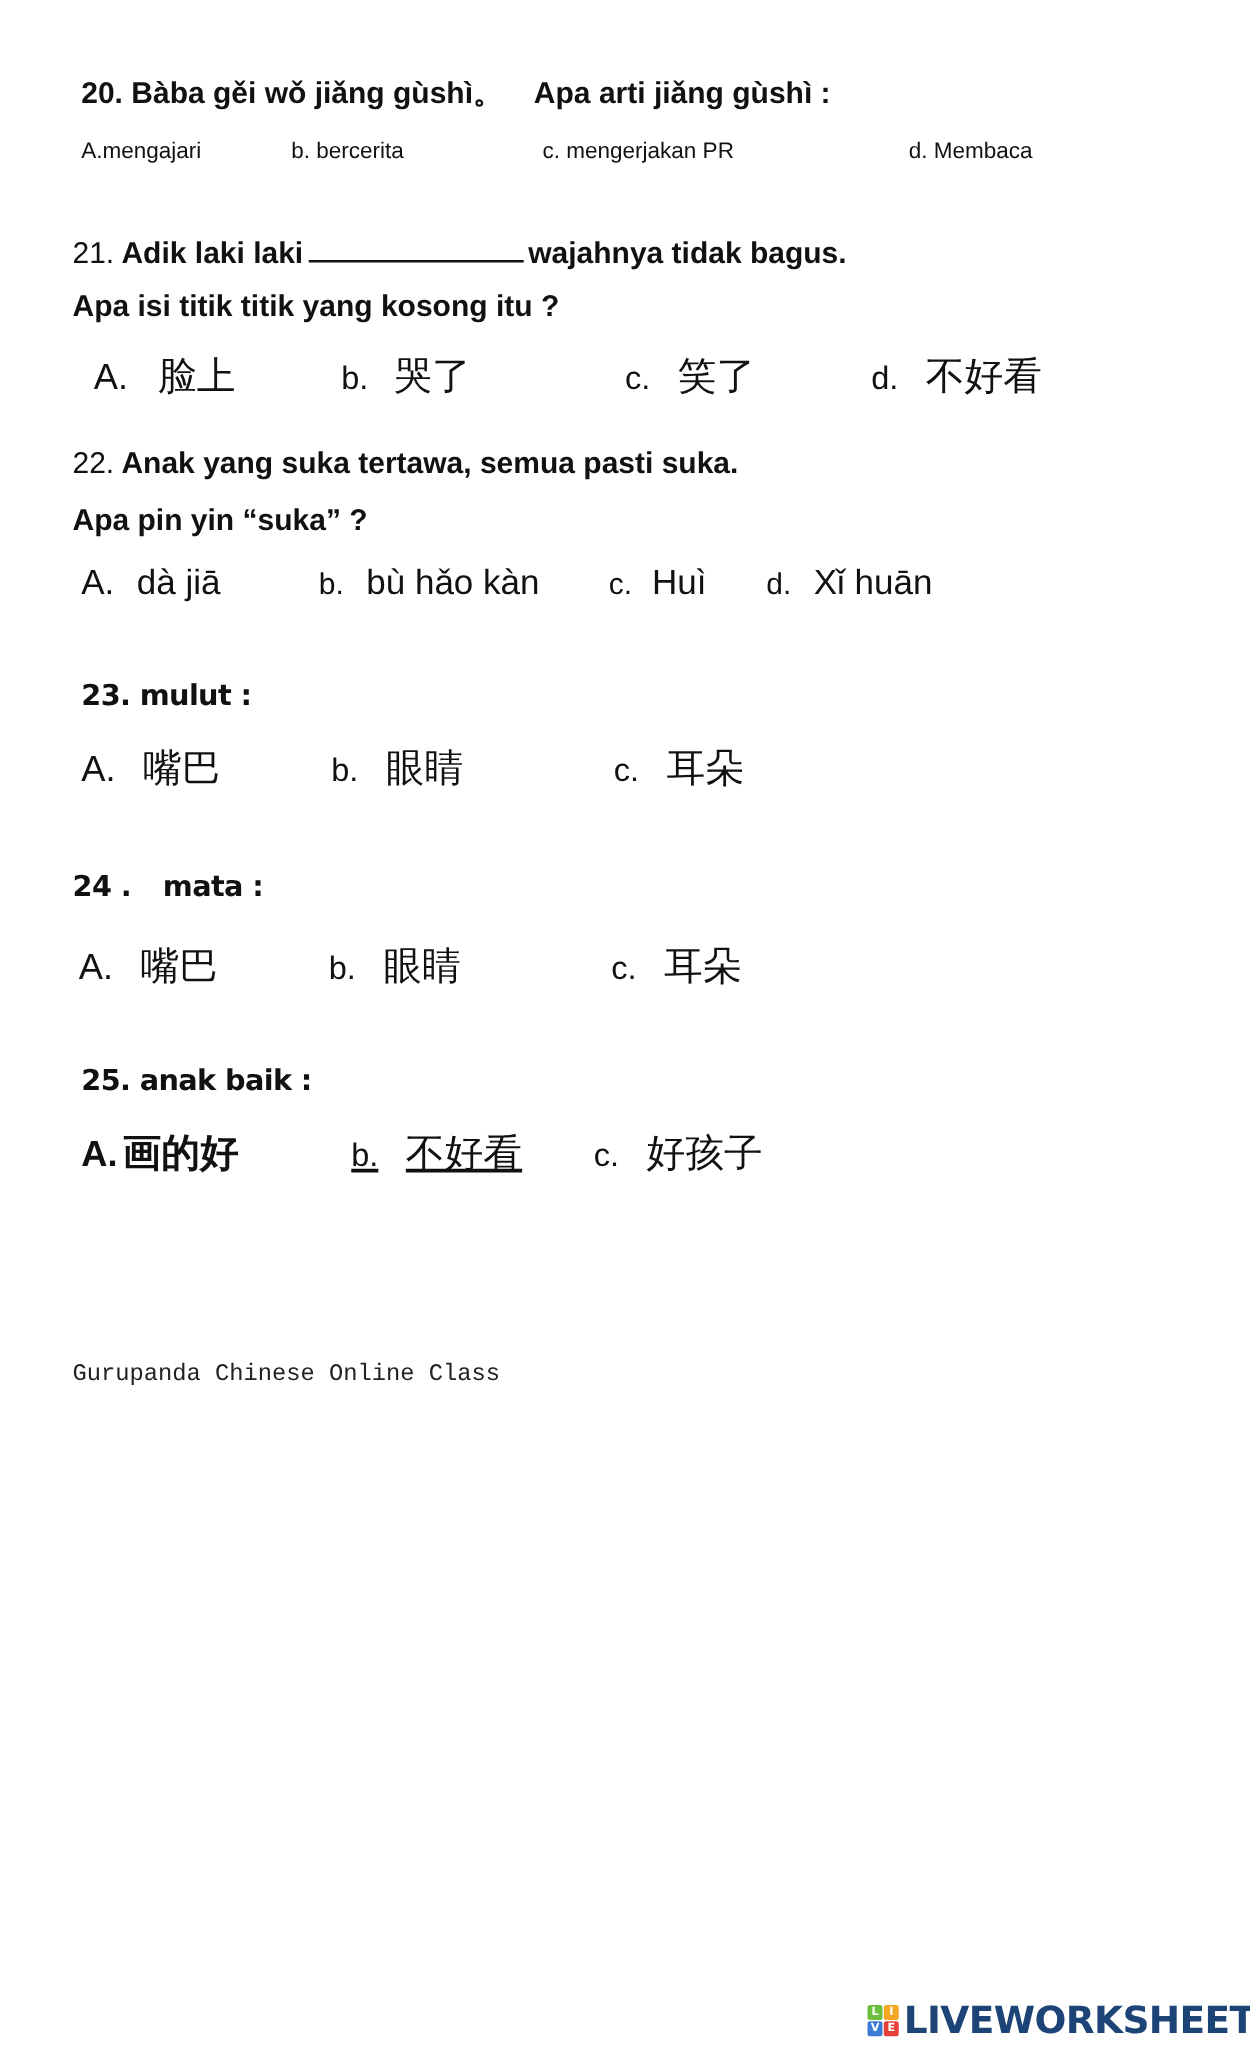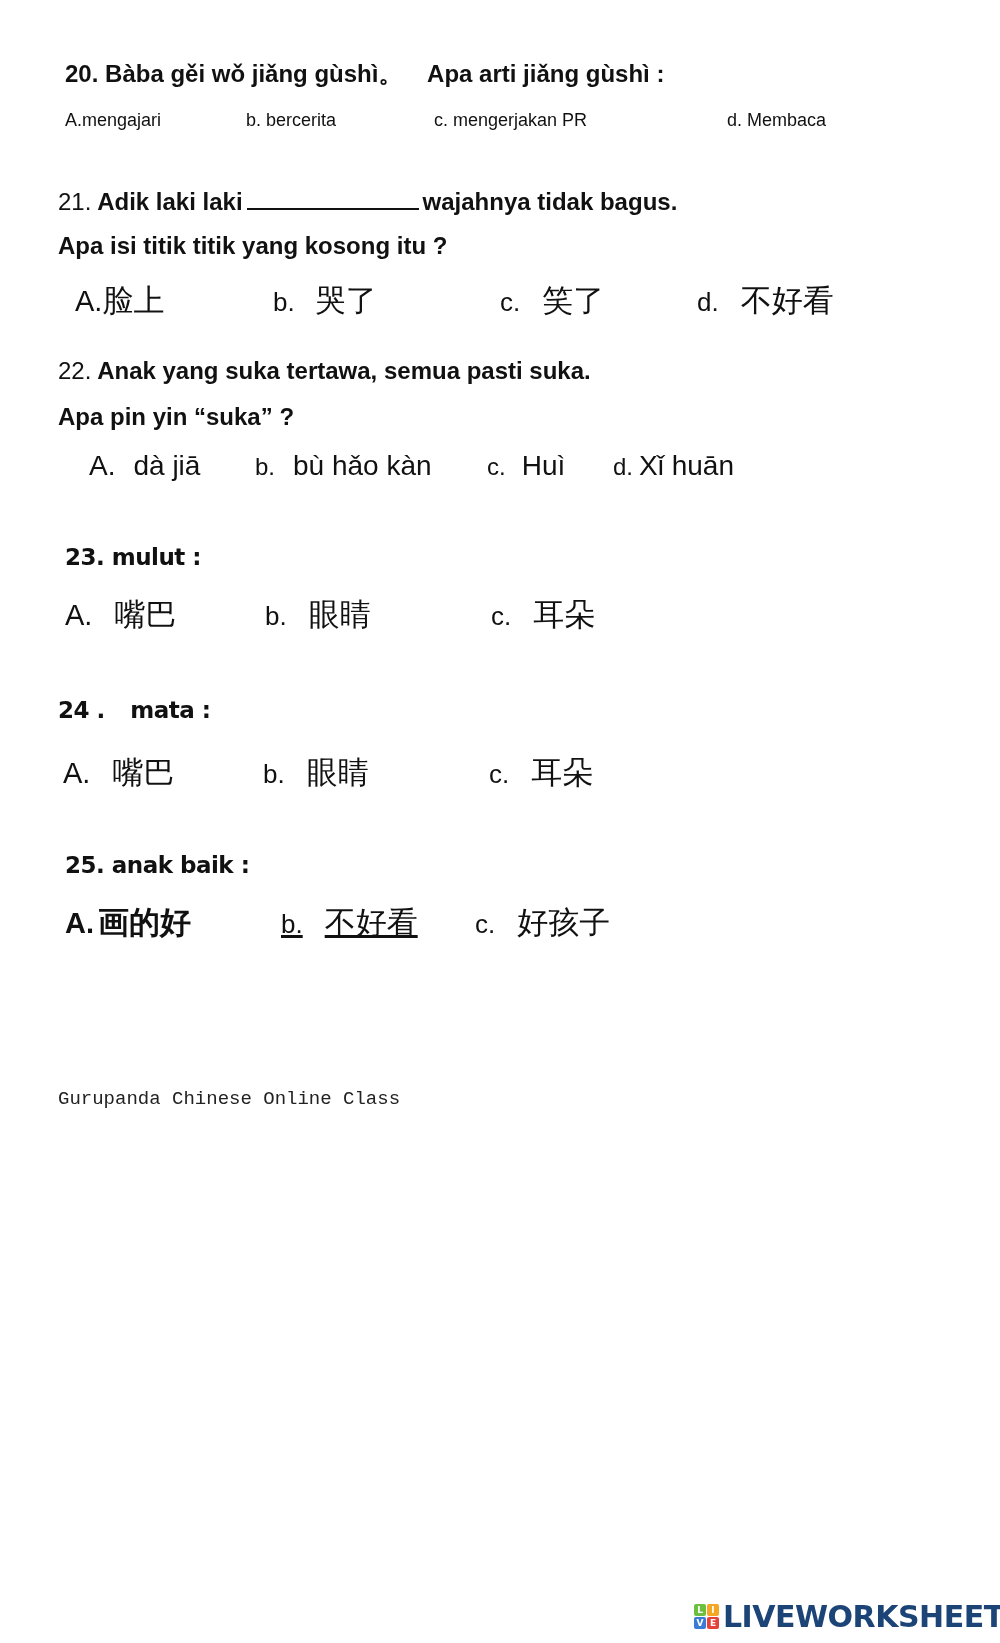--- a/index.html
+++ b/index.html
@@ -21,43 +21,43 @@
 </style>
 </head>
 <body>
 
 <div class="abs q-bold" style="left:65px; top:58px;">
   <span>20.</span>
   <span>Bàba gěi wǒ jiǎng gùshì。</span>
   <span style="margin-left:18px;">Apa arti jiǎng gùshì :</span>
 </div>
 <div class="abs opt" style="left:65px; top:110px;"><span>A.</span><span>mengajari</span></div>
-<div class="abs opt" style="left:246px; top:110px;"><span>b.</span> <span>bercerita</span></div>
+<div class="abs opt" style="left:233px; top:110px;"><span>b.</span> <span>bercerita</span></div>
 <div class="abs opt" style="left:434px; top:110px;"><span>c.</span> <span>mengerjakan PR</span></div>
 <div class="abs opt" style="left:727px; top:110px;"><span>d.</span> <span>Membaca</span></div>
 
 <div class="abs q-bold" style="left:58px; top:186px;">
   <span class="num-normal">21.</span>
   <span>Adik laki laki</span><span class="blank"></span><span>wajahnya tidak bagus.</span>
 </div>
 <div class="abs q-bold" style="left:58px; top:232px;">Apa isi titik titik yang kosong itu ?</div>
-<div class="abs opt-lg" style="left:75px; top:280px;"><span class="letter">A.</span><span class="zh" style="">脸上</span></div>
+<div class="abs opt-lg" style="left:75px; top:280px;"><span class="letter">A.</span><span class="zh" style="margin-left:24px;">脸上</span></div>
 <div class="abs opt-lg" style="left:273px; top:280px;"><span class="letter" style="font-size:26px;">b.</span><span class="zh" style="margin-left:20px;">哭了</span></div>
 <div class="abs opt-lg" style="left:500px; top:280px;"><span class="letter" style="font-size:26px;">c.</span><span class="zh" style="margin-left:22px;">笑了</span></div>
 <div class="abs opt-lg" style="left:697px; top:280px;"><span class="letter" style="font-size:26px;">d.</span><span class="zh" style="margin-left:22px;">不好看</span></div>
 
 <div class="abs q-bold" style="left:58px; top:357px;">
   <span class="num-normal">22.</span>
   <span>Anak yang suka tertawa, semua pasti suka.</span>
 </div>
 <div class="abs q-bold" style="left:58px; top:403px;">Apa pin yin “suka” ?</div>
-<div class="abs opt" style="left:65px; top:450px; font-size:28px;margin-left:24px;"><span>A.</span><span style="margin-left:18px;">dà jiā</span></div>
+<div class="abs opt" style="left:65px; top:450px; font-size:28px;"><span>A.</span><span style="margin-left:18px;">dà jiā</span></div>
 <div class="abs opt" style="left:255px; top:450px; font-size:28px;"><span style="font-size:24px;">b.</span><span style="margin-left:18px;">bù hǎo kàn</span></div>
 <div class="abs opt" style="left:487px; top:450px; font-size:28px;"><span style="font-size:24px;">c.</span><span style="margin-left:16px;">Huì</span></div>
-<div class="abs opt" style="left:613px; top:450px; font-size:28px;"><span style="font-size:24px;">d.</span><span style="margin-left:6px;">Xǐ huān</span></div>
+<div class="abs opt" style="left:613px; top:450px; font-size:28px;"><span style="font-size:24px;">d.</span><span style="margin-left:18px;">Xǐ huān</span></div>
 
 <div class="abs q-cal" style="left:65px; top:544px;">
   <span>23.</span>
   <span>mulut :</span>
 </div>
 <div class="abs opt-lg" style="left:65px; top:594px;"><span class="letter">A.</span><span class="zh" style="margin-left:22px;">嘴巴</span></div>
 <div class="abs opt-lg" style="left:265px; top:594px;"><span class="letter" style="font-size:26px;">b.</span><span class="zh" style="margin-left:22px;">眼睛</span></div>
 <div class="abs opt-lg" style="left:491px; top:594px;"><span class="letter" style="font-size:26px;">c.</span><span class="zh" style="margin-left:22px;">耳朵</span></div>
 
 <div class="abs q-cal" style="left:58px; top:697px;">

